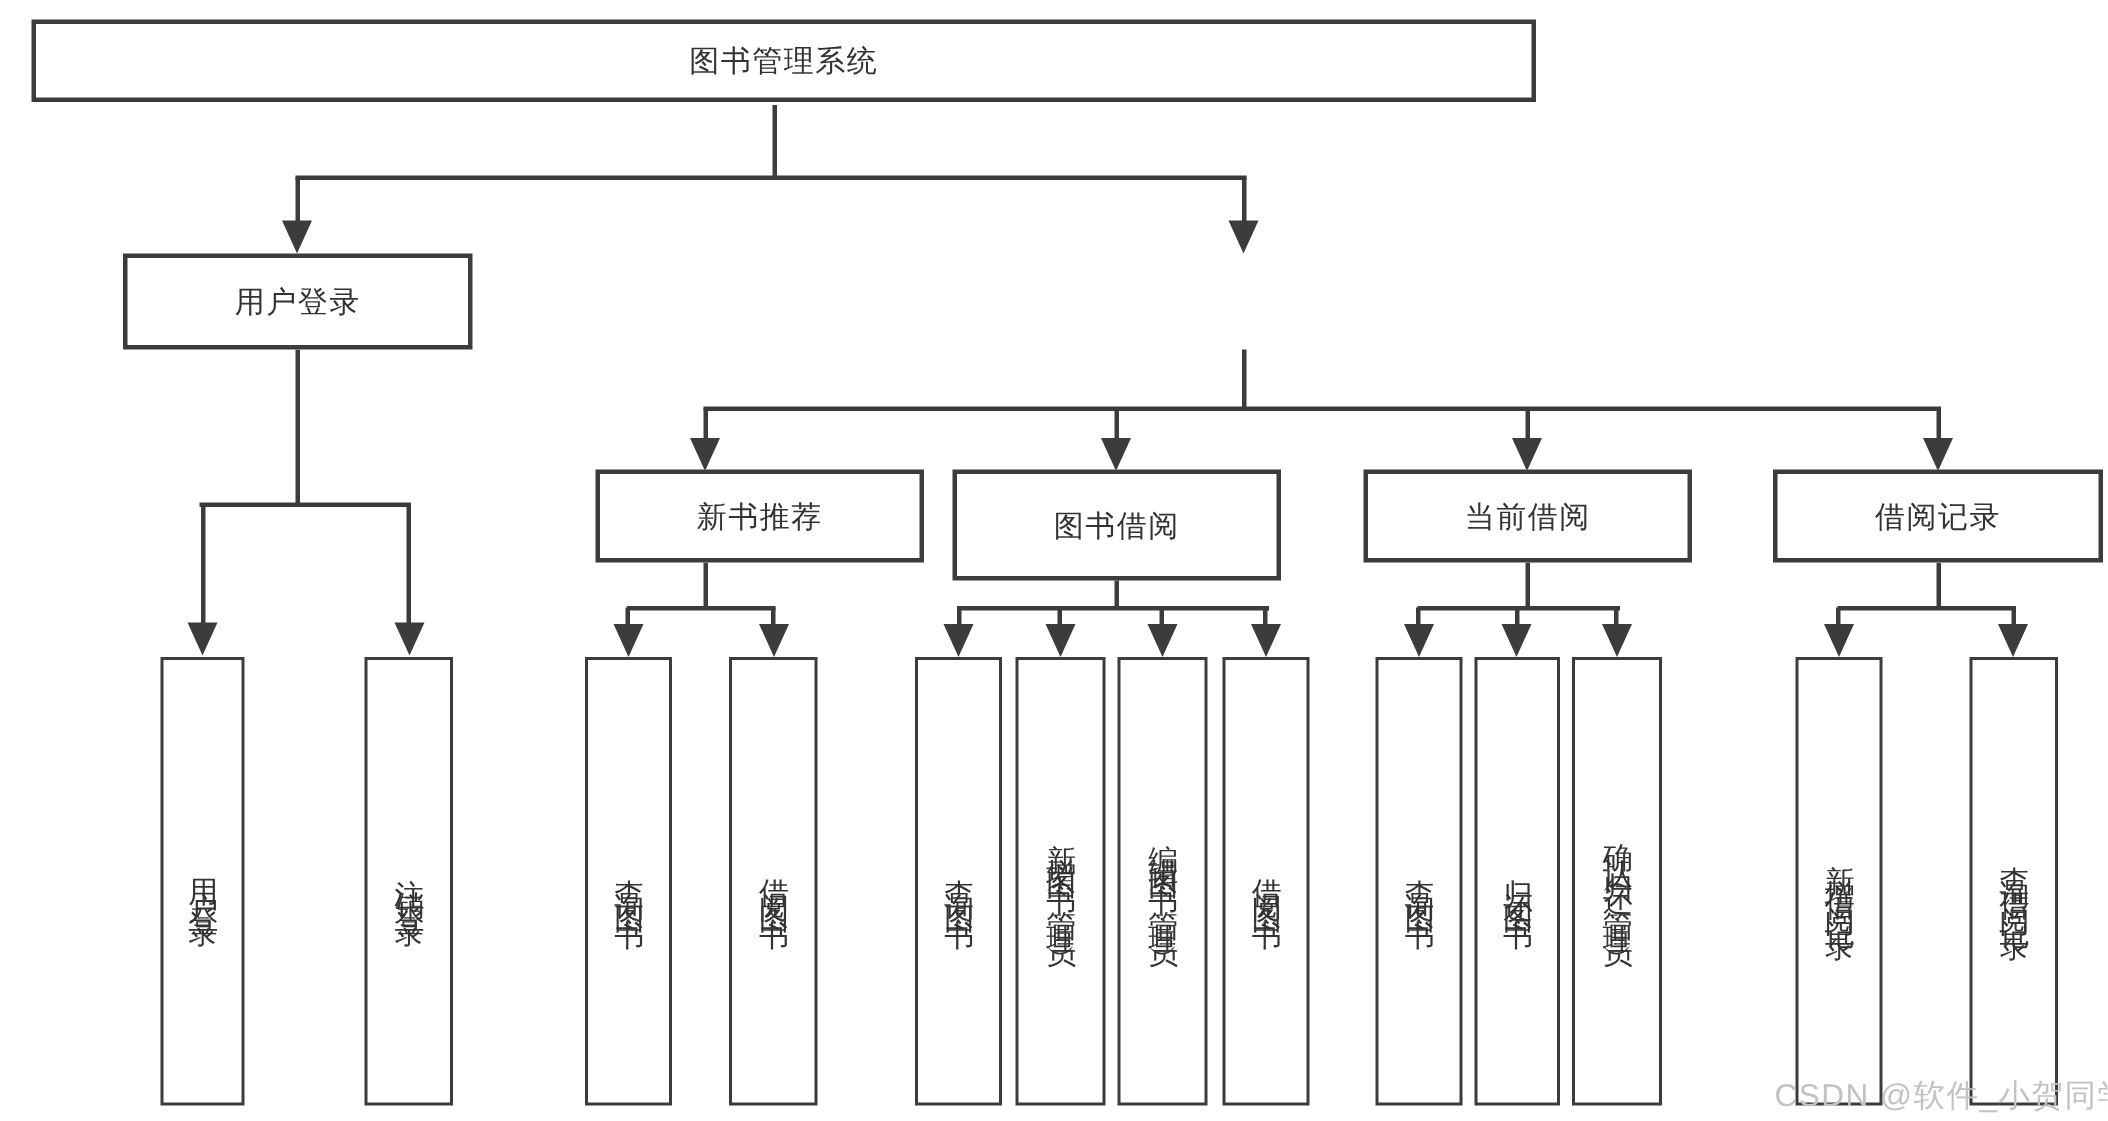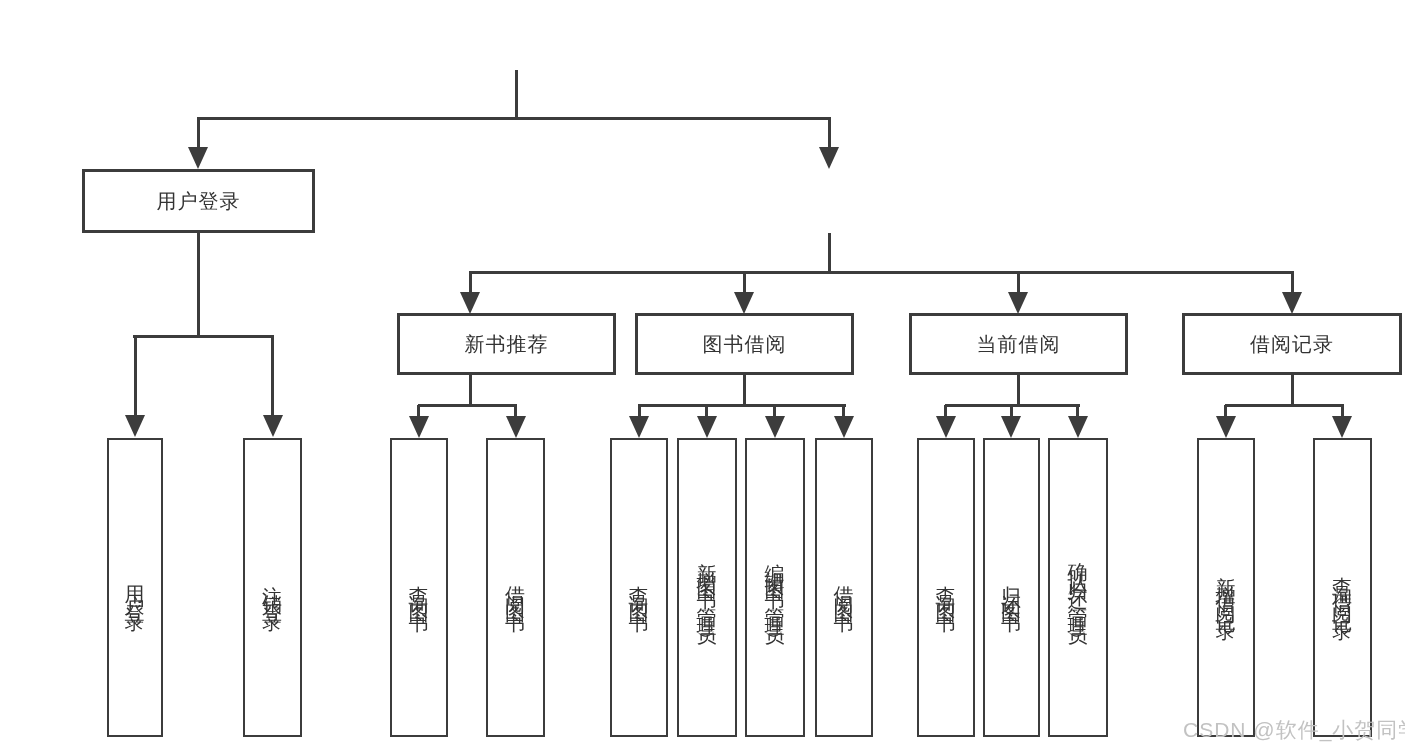--- a/index.html
+++ b/index.html
@@ -18,36 +18,37 @@
   .hl{height:3px;}
   .ar{position:absolute;width:0;height:0;border-left:10px solid transparent;
       border-right:10px solid transparent;border-top:22px solid #3c3c3c;z-index:1;}
   .wm{position:absolute;left:1183px;top:716px;font-size:21px;color:#c2c2c2;
       letter-spacing:1px;z-index:5;white-space:nowrap;}
   
   #n-root{left:21px;top:13px;width:1003px;height:55px;}
   #n-user{left:82px;top:169px;width:233px;height:64px;}
   #n-book{left:712px;top:169px;width:234px;height:64px;}
   #g-new{left:361px;top:313px;width:219px;height:62px;margin-left:36px;}
-  #g-bor{left:635px;top:313px;width:219px;height:62px;}
+  #g-bor{left:635px;top:313px;width:219px;height:74px;}
   #g-cur{left:909px;top:313px;width:219px;height:62px;}
   #g-rec{left:1182px;top:313px;width:220px;height:62px;}
   .leaf{top:438px;height:299px;}
   #u1{left:107px;width:56px;} #u2{left:243px;width:59px;}
   #n1{left:390px;width:58px;} #n2{left:486px;width:59px;}
   #b1{left:610px;width:58px;} #b2{left:677px;width:60px;}
   #b3{left:745px;width:60px;} #b4{left:815px;width:58px;}
   #c1{left:917px;width:58px;} #c2{left:983px;width:57px;}
   #c3{left:1048px;width:60px;} #r1{left:1197px;width:58px;} #r2{left:1313px;width:59px;}
 </style>
 </head>
 <body>
 
 <div class="canvas">
 
+  <div class="box" id="n-root">图书管理系统</div>
 
   <div class="vl" style="left:515px;top:70px;height:48px;"></div>
   <div class="hl" style="left:197px;top:117px;width:634px;"></div>
   <div class="vl" style="left:197px;top:118px;height:31px;"></div>
   <div class="ar" style="left:188px;top:147px;"></div>
   <div class="vl" style="left:828px;top:118px;height:31px;"></div>
   <div class="ar" style="left:819px;top:147px;"></div>
 
   <div class="box" id="n-user">用户登录</div>
 

